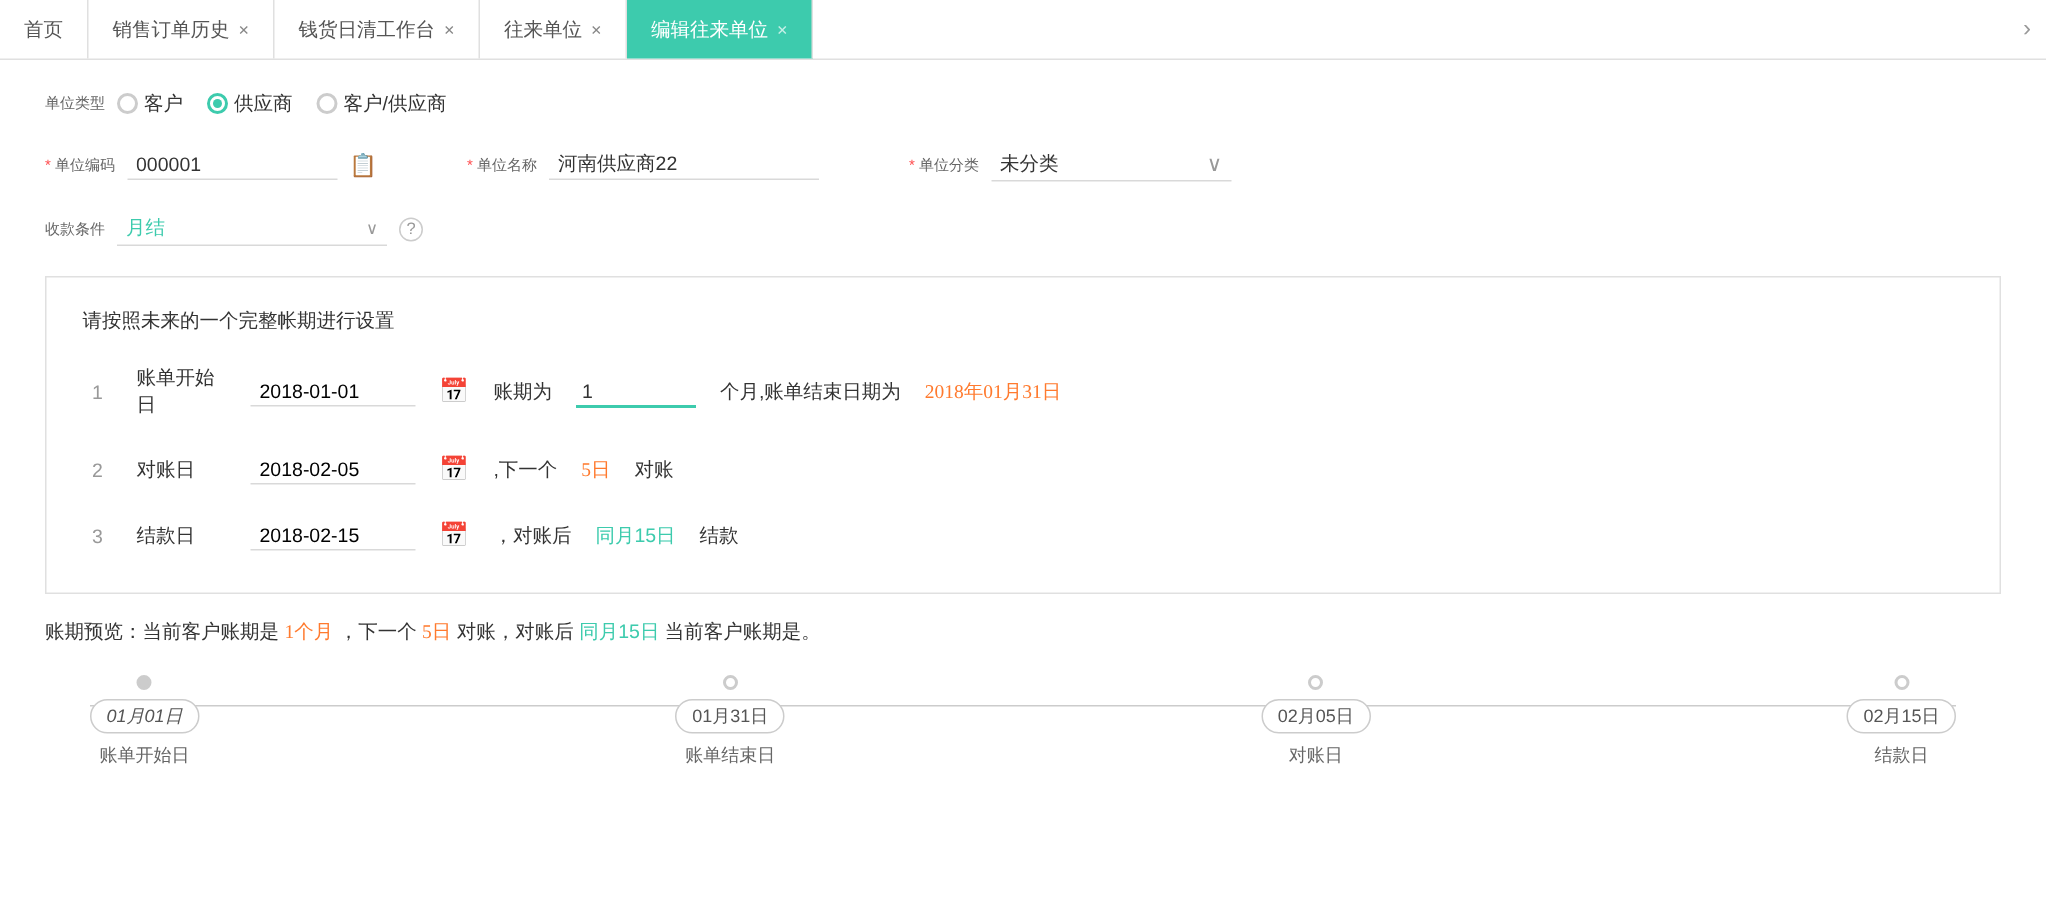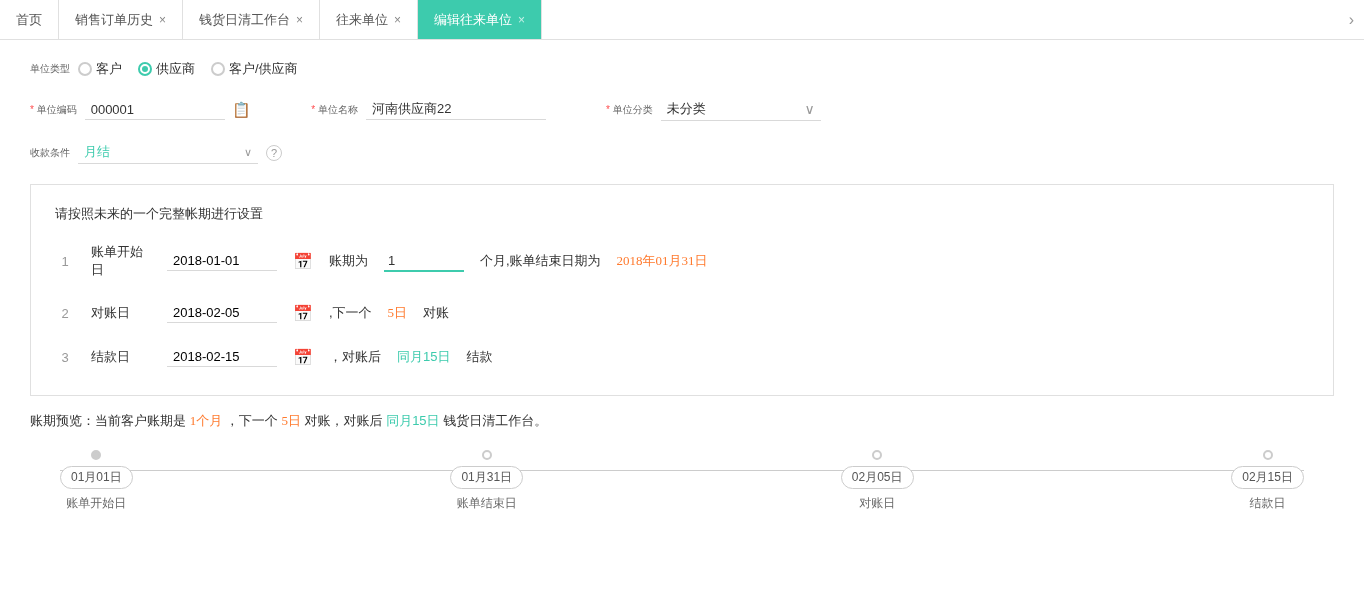--- a/index.html
+++ b/index.html
@@ -334,30 +334,30 @@
     </div>
   </div>
 
   <div class="preview-text">
     <span>账期预览：当前客户账期是</span>
     <span class="highlight-orange">1个月</span>
     <span>，下一个</span>
     <span class="highlight-orange">5日</span>
     <span>对账，对账后</span>
     <span class="highlight-teal">同月15日</span>
-    <span>钱货日清工作台。</span>
+    <span>当前客户账期是。</span>
   </div>
 
   <div style="position:relative;padding:0 30px;">
     <div style="position:absolute;top:20px;left:30px;right:30px;height:1px;background:#ccc;z-index:0;"></div>
     <div style="display:flex;justify-content:space-between;align-items:flex-start;position:relative;z-index:1;">
 
       <div style="display:flex;flex-direction:column;align-items:center;gap:6px;">
         <div style="width:10px;height:10px;border-radius:50%;background:#ccc;border:2px solid #ccc;"></div>
-        <div style="border:1px solid #ccc;border-radius:12px;padding:2px 10px;font-size:12px;color:#555;background:#fff;">
+        <div style="border:1px solid #ccc;border-radius:12px;padding:2px 10px;font-size:12px;color:#555;background:#fff;font-style:italic;">
           <span>01月01日</span>
         </div>
         <div style="font-size:12px;color:#666;">账单开始日</div>
       </div>
 
       <div style="display:flex;flex-direction:column;align-items:center;gap:6px;text-align:center;">
         <div style="width:10px;height:10px;border-radius:50%;background:#fff;border:2px solid #ccc;"></div>
         <div style="border:1px solid #ccc;border-radius:12px;padding:2px 10px;font-size:12px;color:#555;background:#fff;">
           <span>01月31日</span>
         </div>

